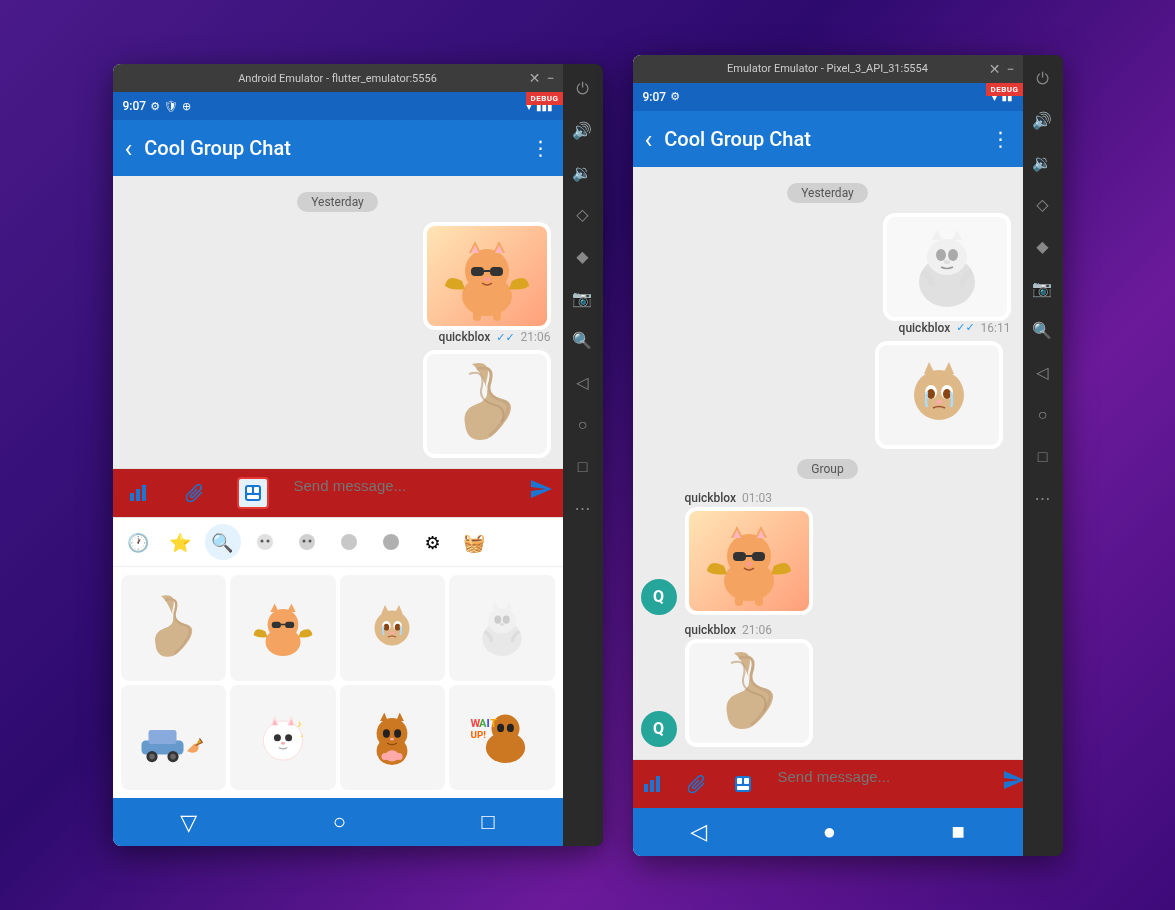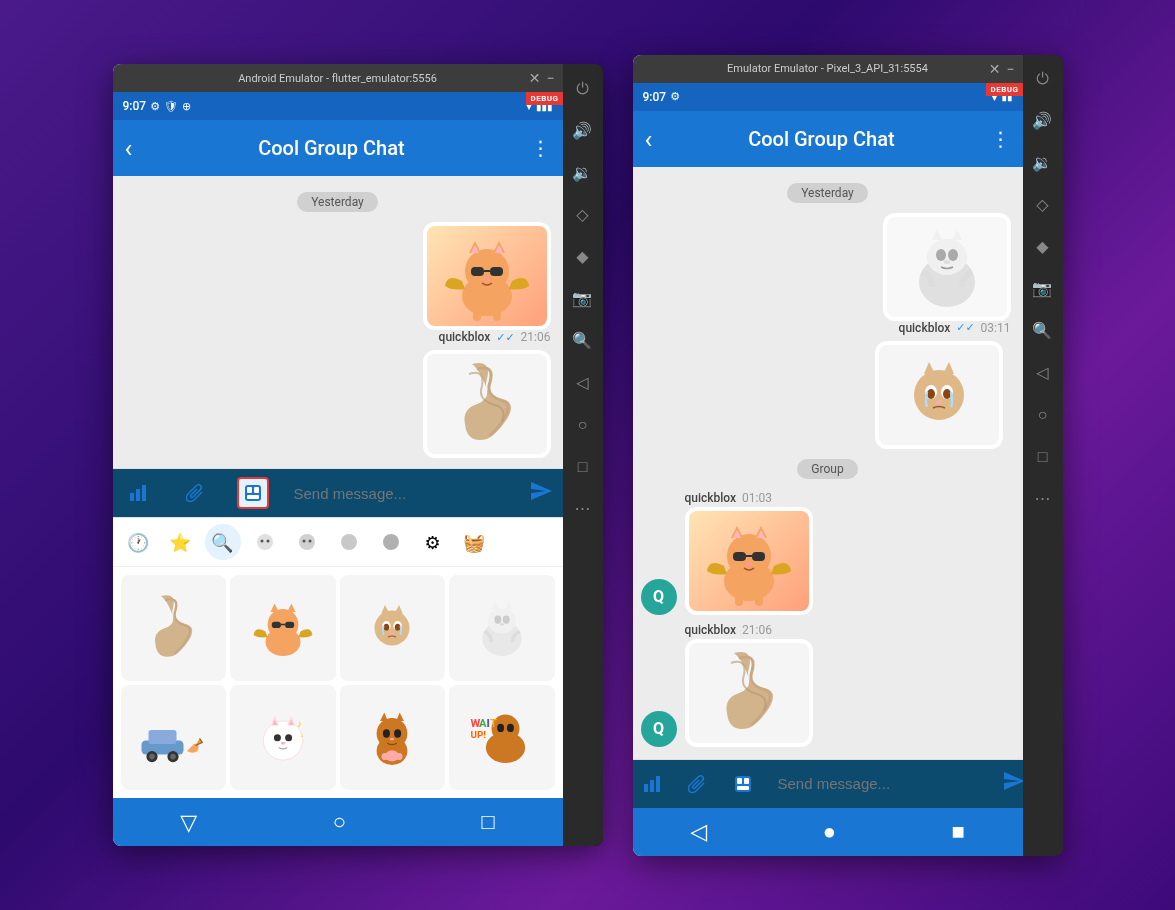--- a/index.html
+++ b/index.html
@@ -95,21 +95,20 @@
       background: #1976D2;
       height: 56px;
       display: flex;
       align-items: center;
       padding: 0 12px;
       color: white;
       gap: 12px;
     }
     .app-bar-title {
       flex: 1;
-      text-align: center;
       font-size: 20px;
       font-weight: 500;
       color: white;
     }
     .app-bar-icon {
       color: white;
       font-size: 20px;
       cursor: pointer;
     }
 
@@ -192,24 +191,24 @@
       flex-shrink: 0;
     }
 
     .left-message-wrapper {
       display: flex;
       align-items: flex-end;
     }
 
     
     .input-area {
-      background: #0c4a6e;
+      background: #b91c1c;
       padding: 8px 10px;
       display: flex;
-      align-items: center;
+      align-items: flex-start;
       gap: 25px;
       border-top: 1px solid #e0e0e0;
     }
     .input-icon-btn {
       color: #1976D2;
       font-size: 20px;
       cursor: pointer;
       width: 32px;
       height: 32px;
       display: flex;
@@ -645,21 +644,21 @@
               <ellipse cx="44" cy="33" rx="5" ry="6" fill="#aaa"></ellipse>
               <ellipse cx="56" cy="33" rx="5" ry="6" fill="#aaa"></ellipse>
               <ellipse cx="50" cy="40" rx="3" ry="2" fill="#ddd"></ellipse>
               <path d="M44,45 Q50,48 56,45" stroke="#999" stroke-width="1.5" fill="none"></path>
             </svg>
           </div>
         </div>
         <div class="message-meta">
           <span class="sender">quickblox</span>
           <span class="check" style="color:#2196F3;">✓✓</span>
-          <span class="time">03:11</span>
+          <span class="time">16:11</span>
         </div>
       </div>
 
       <div class="message-row right" style="margin-right:8px;">
         <div class="sticker-bubble">
           <div class="sticker-img" style="background:#f5f5f5;">
             <svg width="100" height="90" viewBox="0 0 100 90">
               <circle cx="50" cy="45" r="25" fill="#deb887"></circle>
               <polygon points="35,24 40,12 46,24" fill="#deb887"></polygon>
               <polygon points="54,24 60,12 65,24" fill="#deb887"></polygon>

